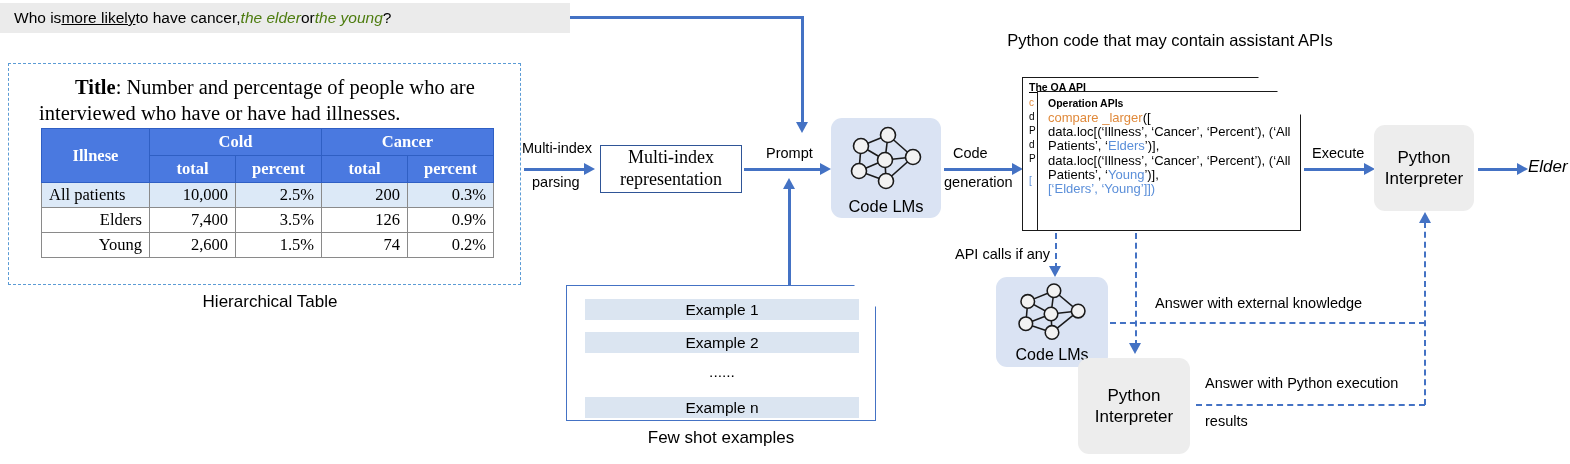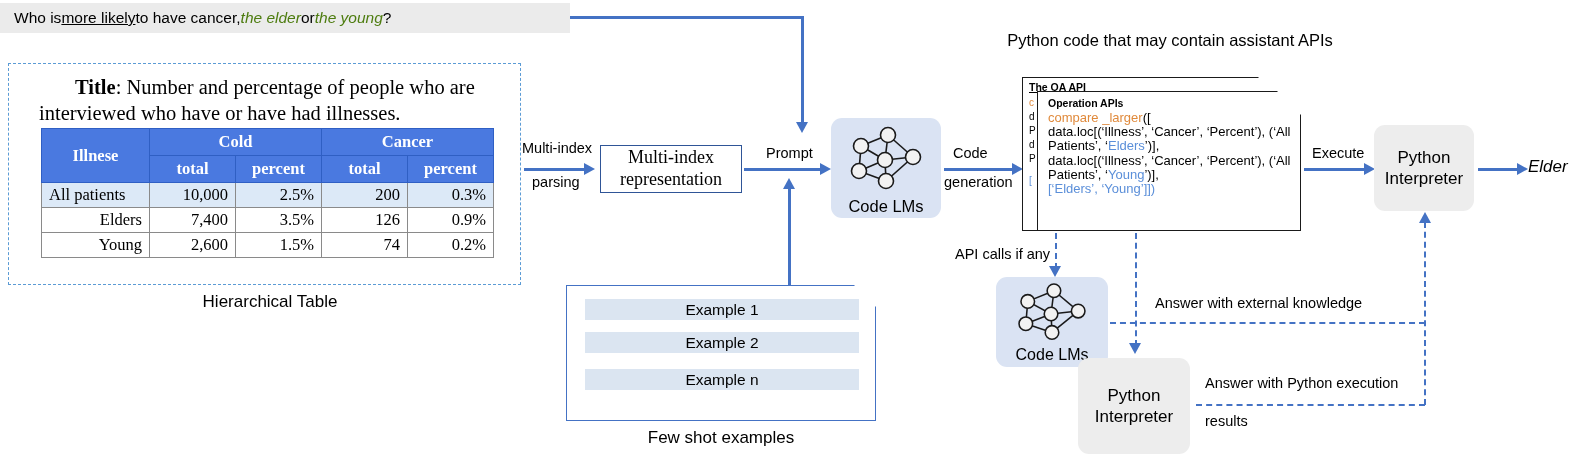--- a/index.html
+++ b/index.html
@@ -239,21 +239,21 @@
 </div>
 
 <div class="abs hline" style="left:1478px;top:168px;width:42px;"></div>
 <div class="abs ah-r" style="left:1517px;top:163px;"></div>
 <div class="abs" id="output-elder">Elder</div>
 
 <div class="abs" id="fewshot-card">
   <div class="ex-row" style="top:13px;">Example 1</div>
   <div class="ex-row" style="top:46px;">Example 2</div>
   <div class="ex-dots" style="top:76px;">......</div>
-  <div class="ex-row" style="top:83px;">Example n</div>
+  <div class="ex-row" style="top:111px;">Example n</div>
 </div>
 <div class="abs" id="fewshot-caption">Few shot examples</div>
 
 <div class="alabel" style="left:955px;top:246px;">API calls if any</div>
 <div class="abs dash-v" style="left:1055px;top:233px;height:36px;"></div>
 <div class="abs ah-d" style="left:1049px;top:266px;"></div>
 
 <div class="abs bluebox" style="left:996px;top:277px;width:112px;height:90px;">
   <svg width="112" height="64" viewBox="0 0 110 66" style="display:block;margin:5px auto 0;">
     <g stroke="#1a1a1a" stroke-width="1.6" fill="none">

